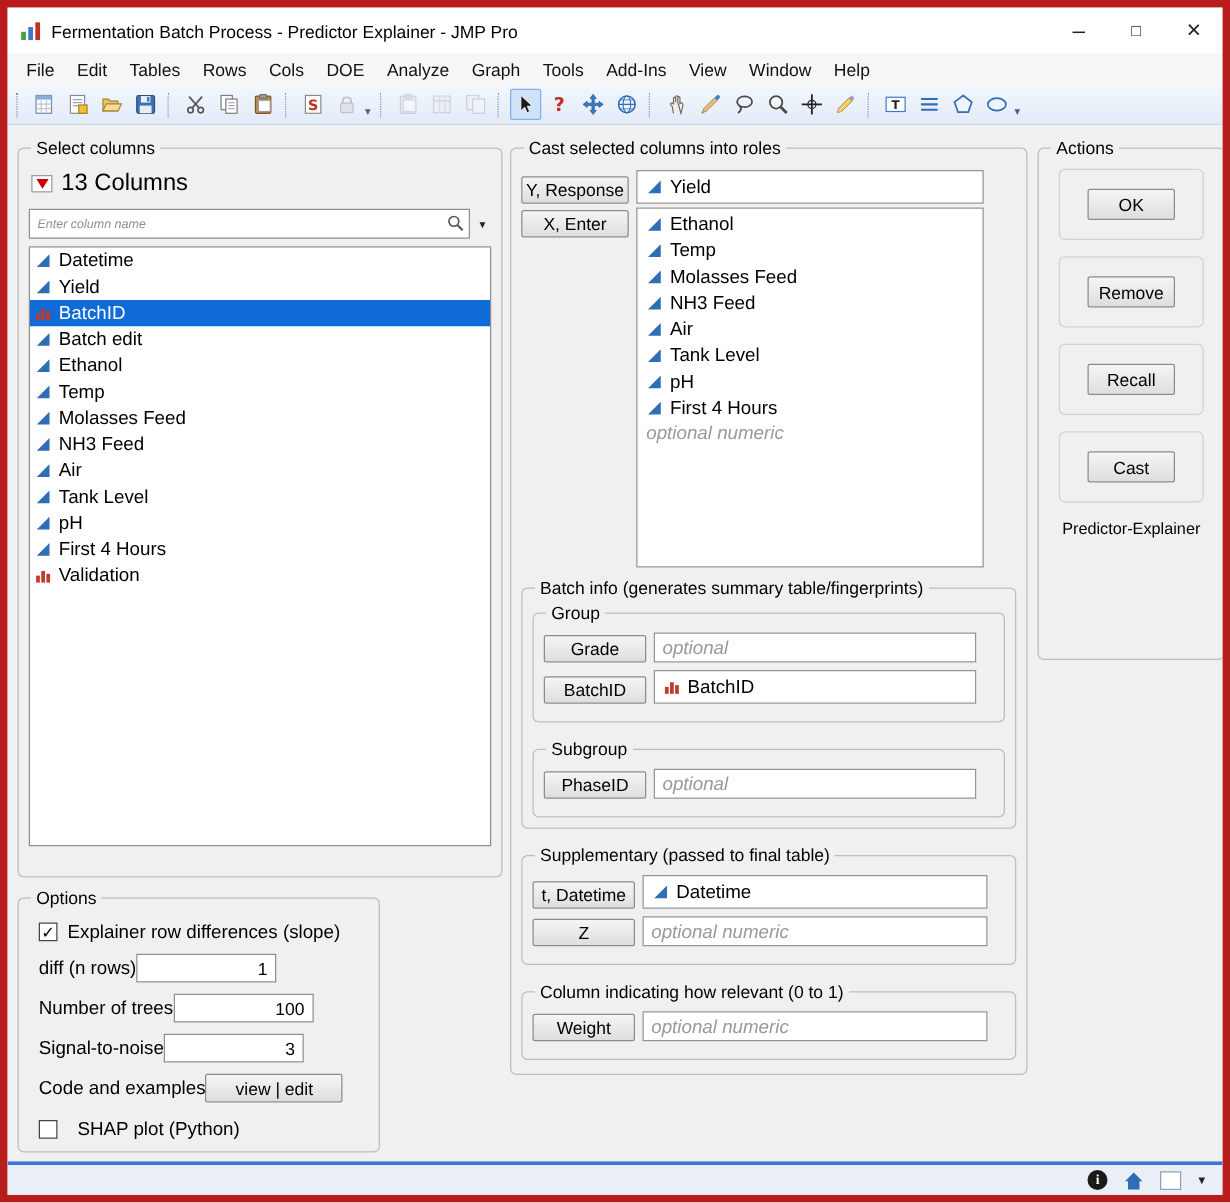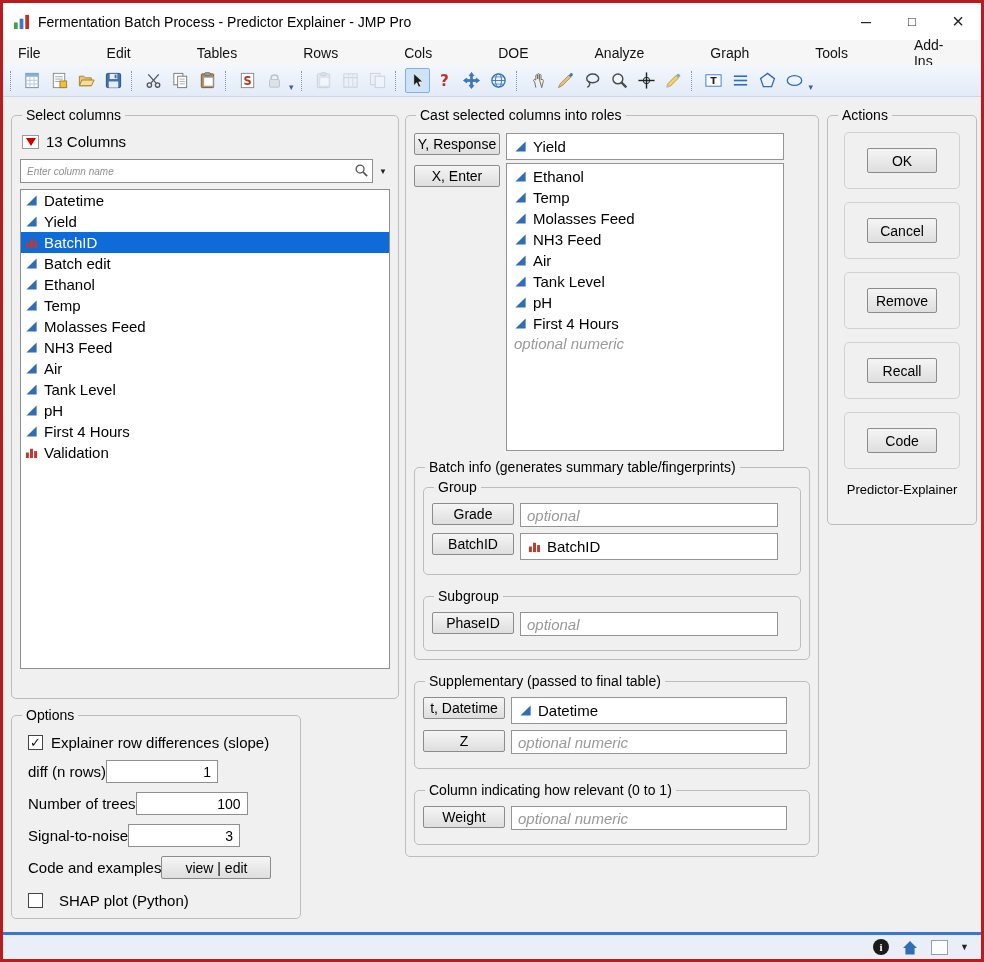--- a/index.html
+++ b/index.html
@@ -1,32 +1,32 @@
 <!DOCTYPE html>
 <html><head>
 <meta charset="utf-8">
 <style>
   *{box-sizing:border-box;margin:0;padding:0;}
   html,body{width:984px;height:962px;font-family:"Liberation Sans","DejaVu Sans",sans-serif;background:#fff;}
   svg{display:block;}
   svg text{font-family:"DejaVu Sans",sans-serif;}
-  .window{width:984px;height:962px;border:3px solid #b91c1c;display:flex;flex-direction:column;background:#f0f0f0;overflow:hidden;}
+  .window{width:984px;height:962px;border:6px solid #b91c1c;display:flex;flex-direction:column;background:#f0f0f0;overflow:hidden;}
 
   
   .titlebar{height:37px;background:#fff;display:flex;align-items:center;flex:none;}
   .app-icon{margin:0 8px 0 10px;}
   .title-text{font-size:14px;color:#000;}
   .tb-controls{margin-left:auto;display:flex;height:100%;}
   .tb-ctrl{width:46px;display:flex;align-items:center;justify-content:center;color:#222;cursor:default;}
   .ctrl-min{font-size:18px;}
   .ctrl-max{font-size:13px;}
   .ctrl-close{font-size:20px;}
 
   
-  .menubar{height:25px;background:#f6f6f6;display:flex;align-items:stretch;padding-left:6px;flex:none;font-size:14px;gap:48px;}
+  .menubar{height:25px;background:#f6f6f6;display:flex;align-items:stretch;padding-left:6px;flex:none;font-size:14px;}
   .menu-item{padding:0 9px;display:flex;align-items:center;color:#111;cursor:default;}
 
   
   .toolbar{height:32px;background:linear-gradient(#f3f7fd,#e2ebf7);display:flex;align-items:center;padding:0 3px;flex:none;border-bottom:1px solid #ccd8ea;}
   .tb-grip{width:4px;height:20px;margin:0 5px 0 4px;border-left:1px dotted #7f95b8;}
   .tb-icon{width:25px;height:25px;display:flex;align-items:center;justify-content:center;border:1px solid transparent;border-radius:2px;margin:0 1px;}
   .tb-icon svg{width:19px;height:19px;}
   .tb-icon.selected{background:#cfe3f8;border-color:#7fb0e4;}
   .tb-icon.disabled{opacity:.4;}
   .tb-overflow{font-size:9px;color:#44608c;align-self:flex-end;margin:0 3px 4px 1px;}
@@ -36,21 +36,21 @@
   fieldset{border:1px solid #bdbdbd;border-radius:5px;padding:2px 8px 8px;background:transparent;}
   legend{font-size:14px;padding:0 4px;margin-left:2px;color:#000;}
   #fs-select{position:absolute;left:8px;top:10px;width:388px;height:592px;}
   #fs-options{position:absolute;left:8px;top:610px;width:290px;height:212px;}
   #fs-cast{position:absolute;left:402px;top:10px;width:414px;height:750px;}
   #fs-actions{position:absolute;left:824px;top:10px;width:150px;height:418px;}
 
   
   .cols-header{display:flex;align-items:center;gap:7px;margin:8px 2px 9px;}
   .red-tri-btn{width:17px;height:14px;background:#fdfdfd;border:1px solid #9a9a9a;display:flex;align-items:center;justify-content:center;}
-  .cols-count{font-size:15px;}
+  .cols-count{font-size:19px;}
   .search-row{display:flex;align-items:center;gap:3px;margin-bottom:6px;}
   .search-box{position:relative;flex:1;}
   .search-box input{width:100%;height:24px;border:1px solid #8f8f8f;padding:0 24px 0 6px;font-size:10px;color:#333;background:#fff;font-family:inherit;}
   .search-box input::placeholder{color:#8f8f8f;font-style:italic;}
   .search-icon{position:absolute;right:4px;top:4px;}
   .search-dd{width:14px;text-align:center;font-size:8px;color:#222;}
   .col-list{background:#fff;border:1px solid #8f8f8f;height:480px;overflow:hidden;}
   .col-item{display:flex;align-items:center;gap:6px;height:21px;padding:0 2px 0 4px;font-size:15px;color:#000;}
   .col-item .ci{width:13px;height:13px;flex:none;}
   .col-item.selected{background:#0f6bd7;color:#fff;}
@@ -61,21 +61,21 @@
   .checkbox.checked::after{content:"✓";font-weight:bold;}
   .opt-field{display:flex;align-items:center;margin:9px 8px 0;font-size:15px;}
   .num-input{width:112px;height:23px;border:1px solid #8f8f8f;text-align:right;padding:0 6px;font-size:14px;background:#fff;font-family:inherit;}
   .code-btn{width:110px;height:23px;}
   .shap-row{margin-top:13px;gap:16px;}
 
   
   .jbtn{font-size:14px;color:#000;background:linear-gradient(#f5f5f5,#dedede);border:1px solid #8c8c8c;border-radius:2px;display:inline-flex;align-items:center;justify-content:center;cursor:default;font-family:inherit;}
 
   
-  .role-row{display:flex;gap:6px;align-items:flex-start;}
+  .role-row{display:flex;gap:6px;align-items:flex-end;}
   .y-row{margin:8px 26px 3px 0;}
   .x-row{margin:0 26px 8px 0;align-items:flex-start;}
   .x-row .role-btn{margin-top:2px;}
   .nested{margin:6px 14px 6px 0;}
   .role-btn{flex:none;width:86px;height:22px;}
   .role-btn.sm{width:82px;}
   .role-box{flex:1;background:#fff;border:1px solid #949494;min-height:26px;padding:2px 3px;}
   .role-box.single{display:flex;flex-direction:column;justify-content:center;}
   #x-box{height:288px;}
   .opt-box{flex:1;background:#fff;border:1px solid #949494;height:24px;display:flex;align-items:center;padding:0 2px;}
@@ -644,30 +644,27 @@
       </fieldset>
     </fieldset>
 
     <fieldset id="fs-actions">
       <legend>Actions</legend>
       <div id="action-buttons">
           <div class="action-frame">
             <button class="jbtn action-btn">OK</button>
           </div>
           <div class="action-frame">
-            <button class="jbtn action-btn">Cancel</button>
-          </div>
-          <div class="action-frame">
             <button class="jbtn action-btn">Remove</button>
           </div>
           <div class="action-frame">
             <button class="jbtn action-btn">Recall</button>
           </div>
           <div class="action-frame">
-            <button class="jbtn action-btn">Code</button>
+            <button class="jbtn action-btn">Cast</button>
           </div>
         </div>
       <div class="actions-caption">Predictor-Explainer</div>
     </fieldset>
 
   </div>
 
   <div class="statusbar">
     <span class="info-badge">i</span>
     <span>

